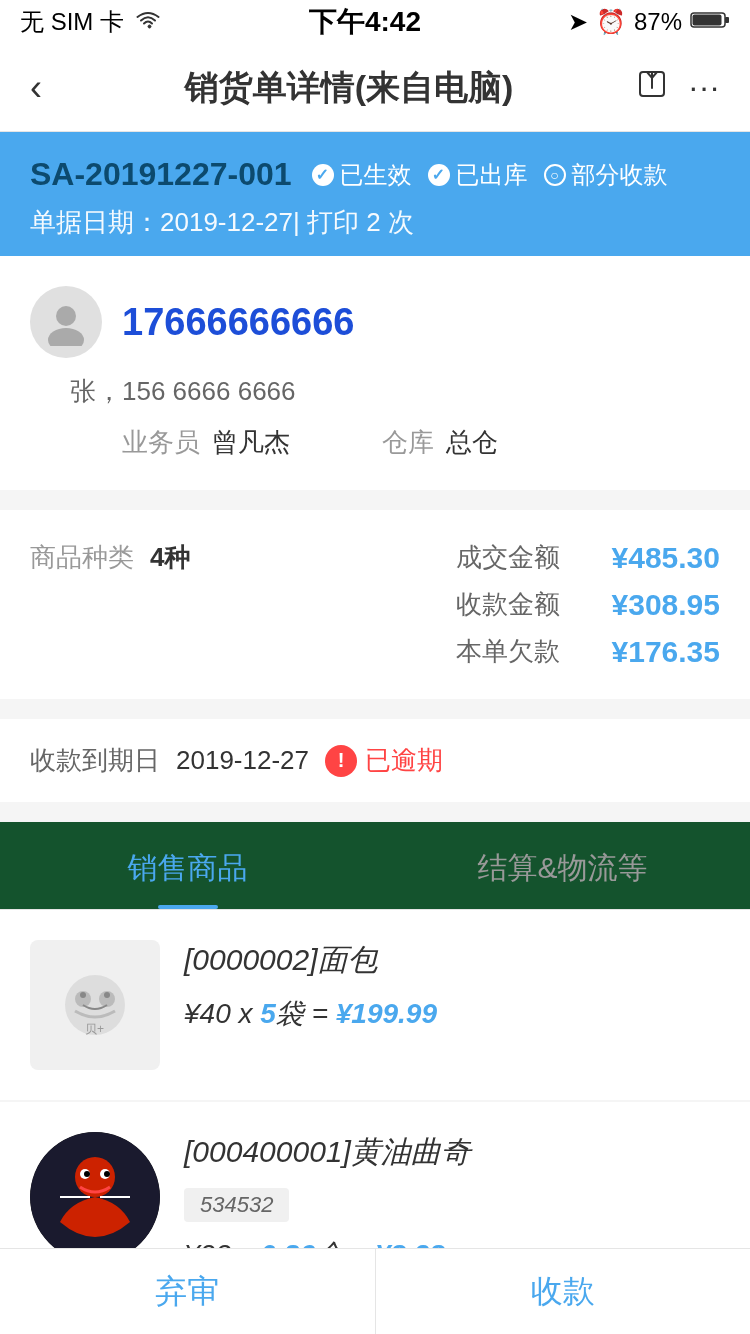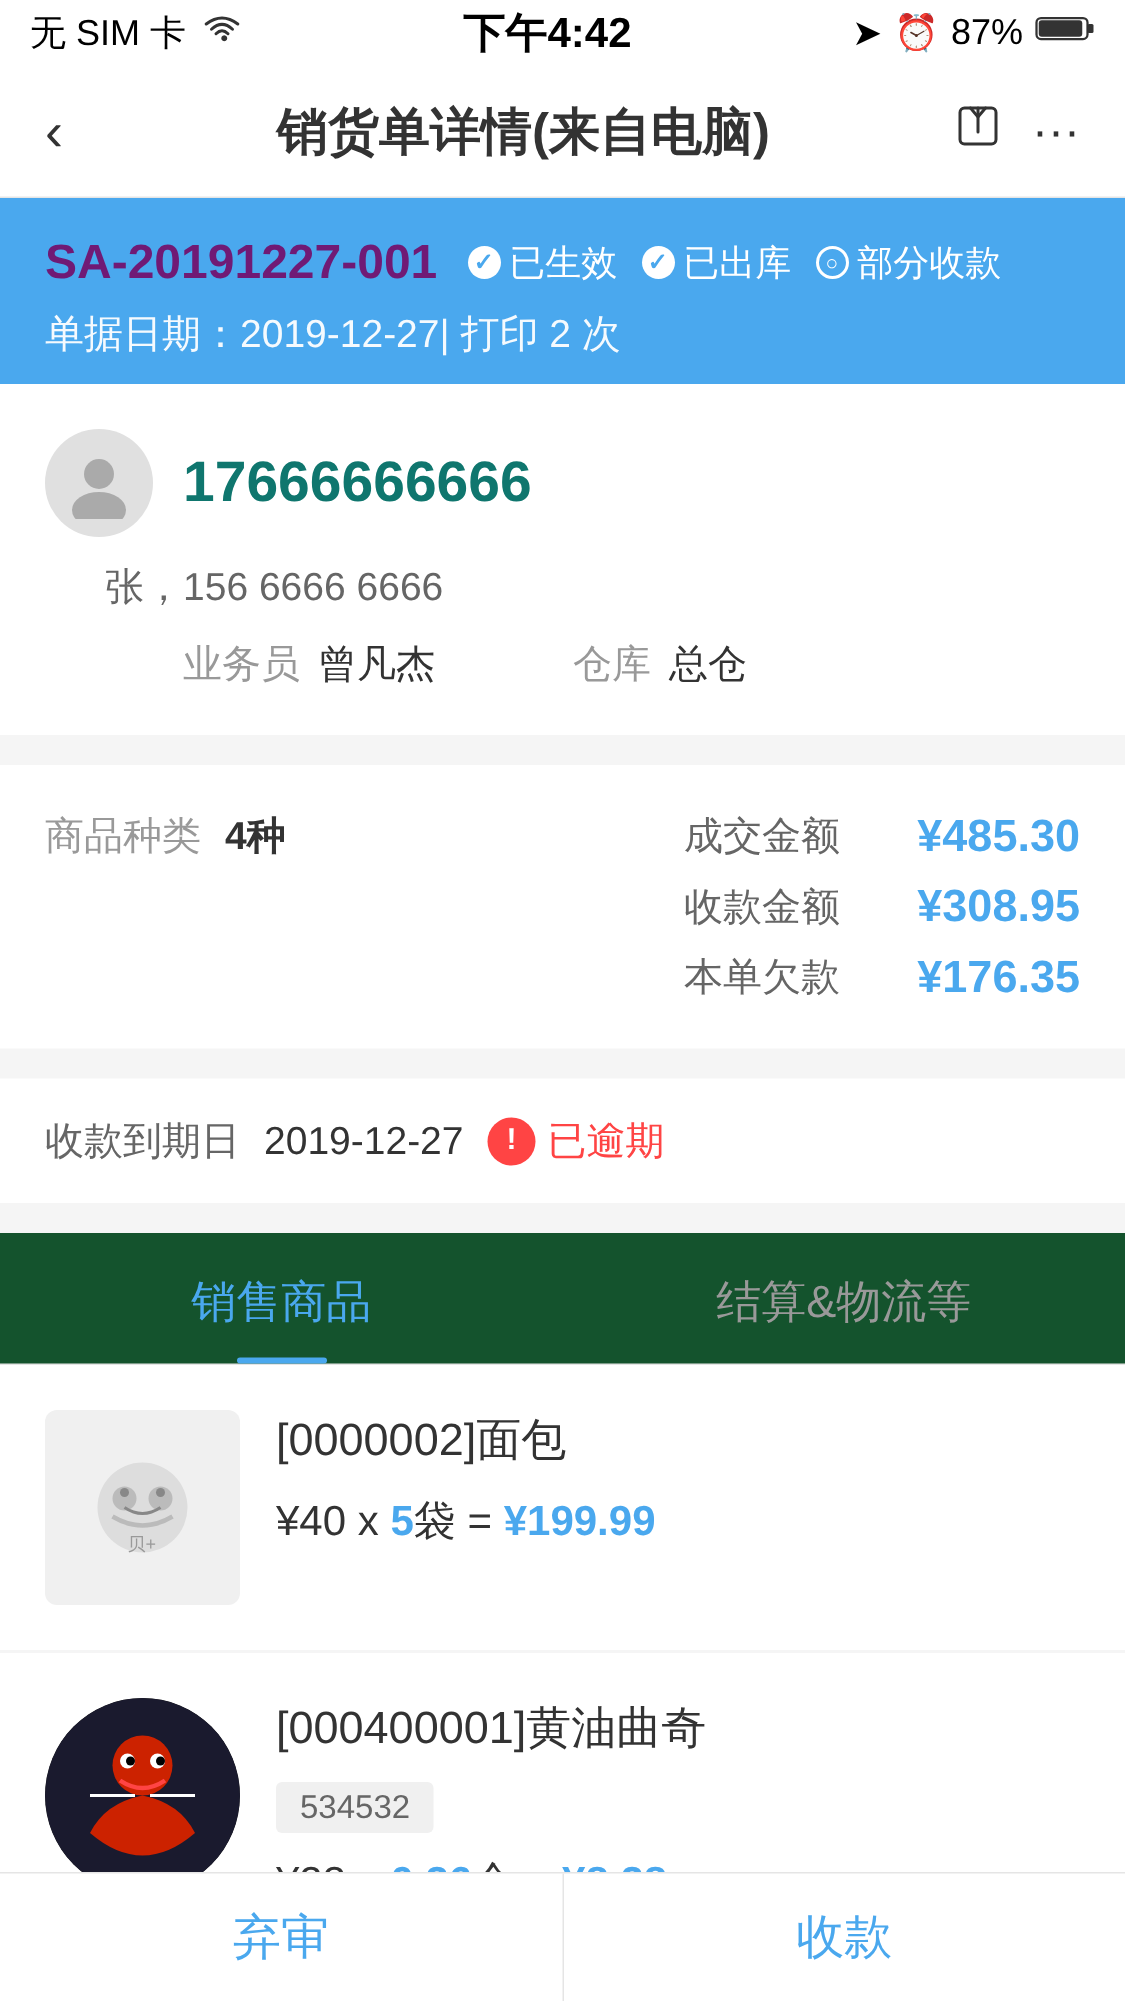--- a/index.html
+++ b/index.html
@@ -67,21 +67,21 @@
       background: #4AA8EE;
       padding: 24px 30px 16px;
     }
     .banner-row1 {
       display: flex;
       align-items: center;
       gap: 20px;
       margin-bottom: 12px;
     }
     .order-id {
-      color: #701a75;
+      color: #0c4a6e;
       font-size: 32px;
       font-weight: 700;
     }
     .status-badges {
       display: flex;
       gap: 16px;
       align-items: center;
     }
     .badge {
       display: flex;
@@ -139,21 +139,21 @@
       display: flex;
       align-items: center;
       justify-content: center;
       overflow: hidden;
       flex-shrink: 0;
     }
     .avatar svg { width: 48px; height: 48px; }
     .customer-name {
       font-size: 38px;
       font-weight: 600;
-      color: #0f766e;
+      color: #1d4ed8;
     }
     .customer-sub {
       color: #666;
       font-size: 26px;
       margin-left: 40px;
       margin-bottom: 16px;
     }
     .customer-info-row {
       display: flex;
       gap: 92px;
@@ -314,21 +314,21 @@
       width: 130px;
       height: 130px;
       background: #f0f0f0;
       border-radius: 8px;
       flex-shrink: 0;
       display: flex;
       align-items: center;
       justify-content: center;
       overflow: hidden;
     }
-    .product-info { flex: 1; }
+    .product-info { flex: 1; font-style: italic; }
     .product-name {
       font-size: 30px;
       color: #333;
       margin-bottom: 14px;
       font-weight: 500;
     }
     .product-tag {
       display: inline-block;
       background: #f0f0f0;
       color: #666;

